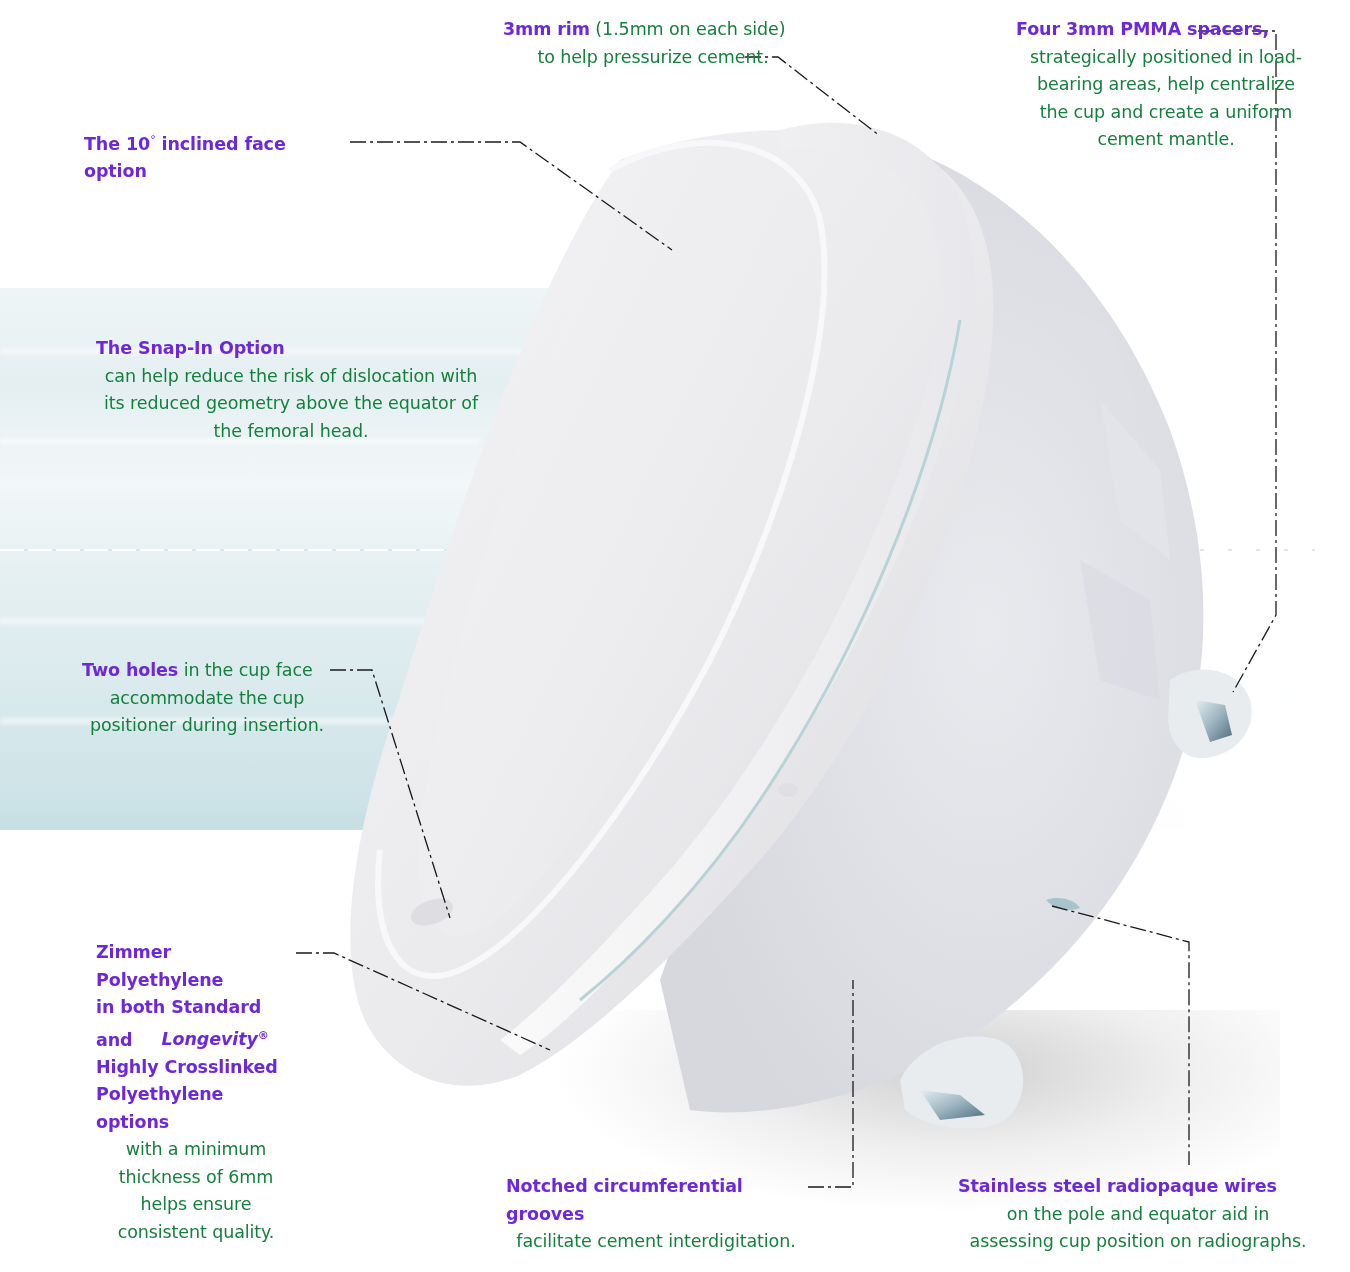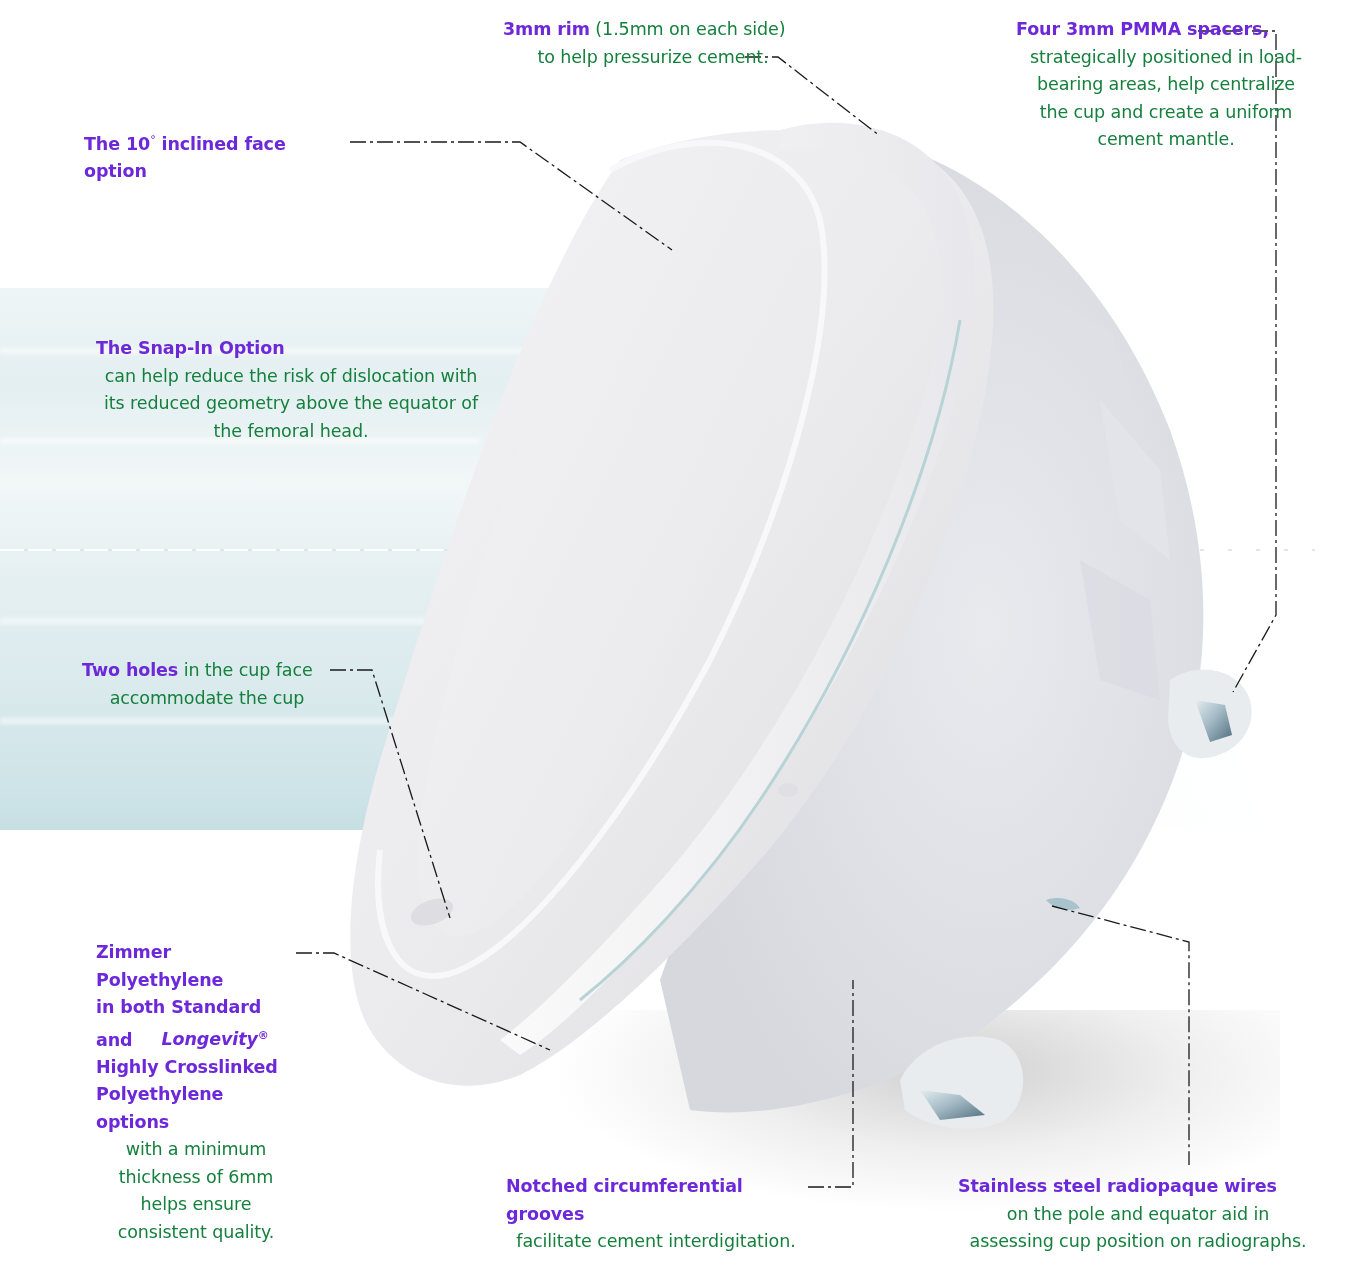--- a/index.html
+++ b/index.html
@@ -146,20 +146,21 @@
   <div class="body">can help reduce the risk of dislocation with</div>
   <div class="body">its reduced geometry above the equator of</div>
   <div class="body">the femoral head.</div>
 </div>
 
 <div class="callout" id="c-holes">
   <div>
     <span class="hl">Two holes</span><span class="body"> in the cup face</span>
   </div>
   <div class="body">accommodate the cup</div>
+  <div class="body">positioner during insertion.</div>
 </div>
 
 <div class="callout" id="c-poly">
   <div class="hl">Zimmer Polyethylene</div>
   <div class="hl">in both Standard</div>
   <div class="hl">
     <span>and </span><span class="it">Longevity</span><sup style="font-size:11px;">®</sup>
   </div>
   <div class="hl">Highly Crosslinked</div>
   <div class="hl">Polyethylene options</div>

